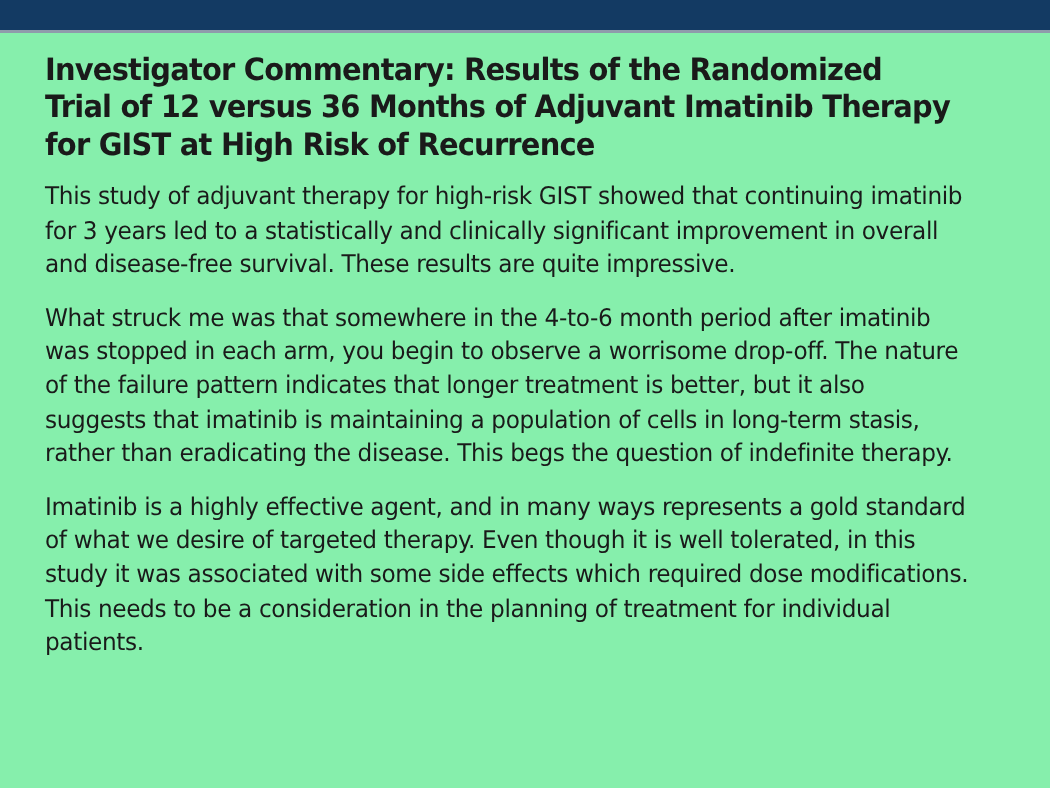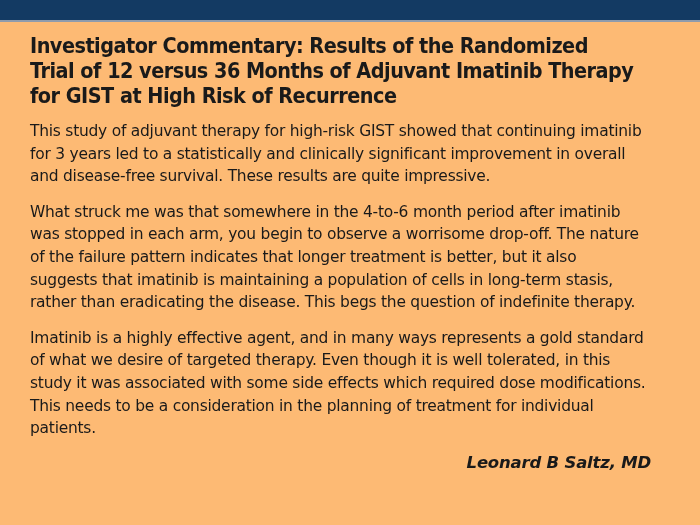--- a/index.html
+++ b/index.html
@@ -11,21 +11,21 @@
     width: 700px;
     height: 525px;
     overflow: hidden;
     background: #f0ead8;
     font-family: "Liberation Sans", sans-serif;
   }
   #slide {
     position: relative;
     width: 700px;
     height: 525px;
-    background: #fdba74;
+    background: #86efac;
     box-sizing: border-box;
     overflow: hidden;
   }
   #header-bar {
     position: absolute;
     top: 0;
     left: 0;
     width: 700px;
     height: 20px;
     background: #133a63;
@@ -92,16 +92,15 @@
   <div id="content">
 
     <h1 id="title">Investigator Commentary: Results of the Randomized Trial of 12 versus 36 Months of Adjuvant Imatinib Therapy for GIST at High Risk of Recurrence</h1>
 
     <p class="para">This study of adjuvant therapy for high-risk GIST showed that continuing imatinib for 3 years led to a statistically and clinically significant improvement in overall and disease-free survival. These results are quite impressive.</p>
 
     <p class="para">What struck me was that somewhere in the 4-to-6 month period after imatinib was stopped in each arm, you begin to observe a worrisome drop-off. The nature of the failure pattern indicates that longer treatment is better, but it also suggests that imatinib is maintaining a population of cells in long-term stasis, rather than eradicating the disease. This begs the question of indefinite therapy.</p>
 
     <p class="para">Imatinib is a highly effective agent, and in many ways represents a gold standard of what we desire of targeted therapy. Even though it is well tolerated, in this study it was associated with some side effects which required dose modifications. This needs to be a consideration in the planning of treatment for individual patients.</p>
 
-    <div id="attribution">Leonard B Saltz, MD</div>
 
   </div>
 </div>
 
 </body></html>

